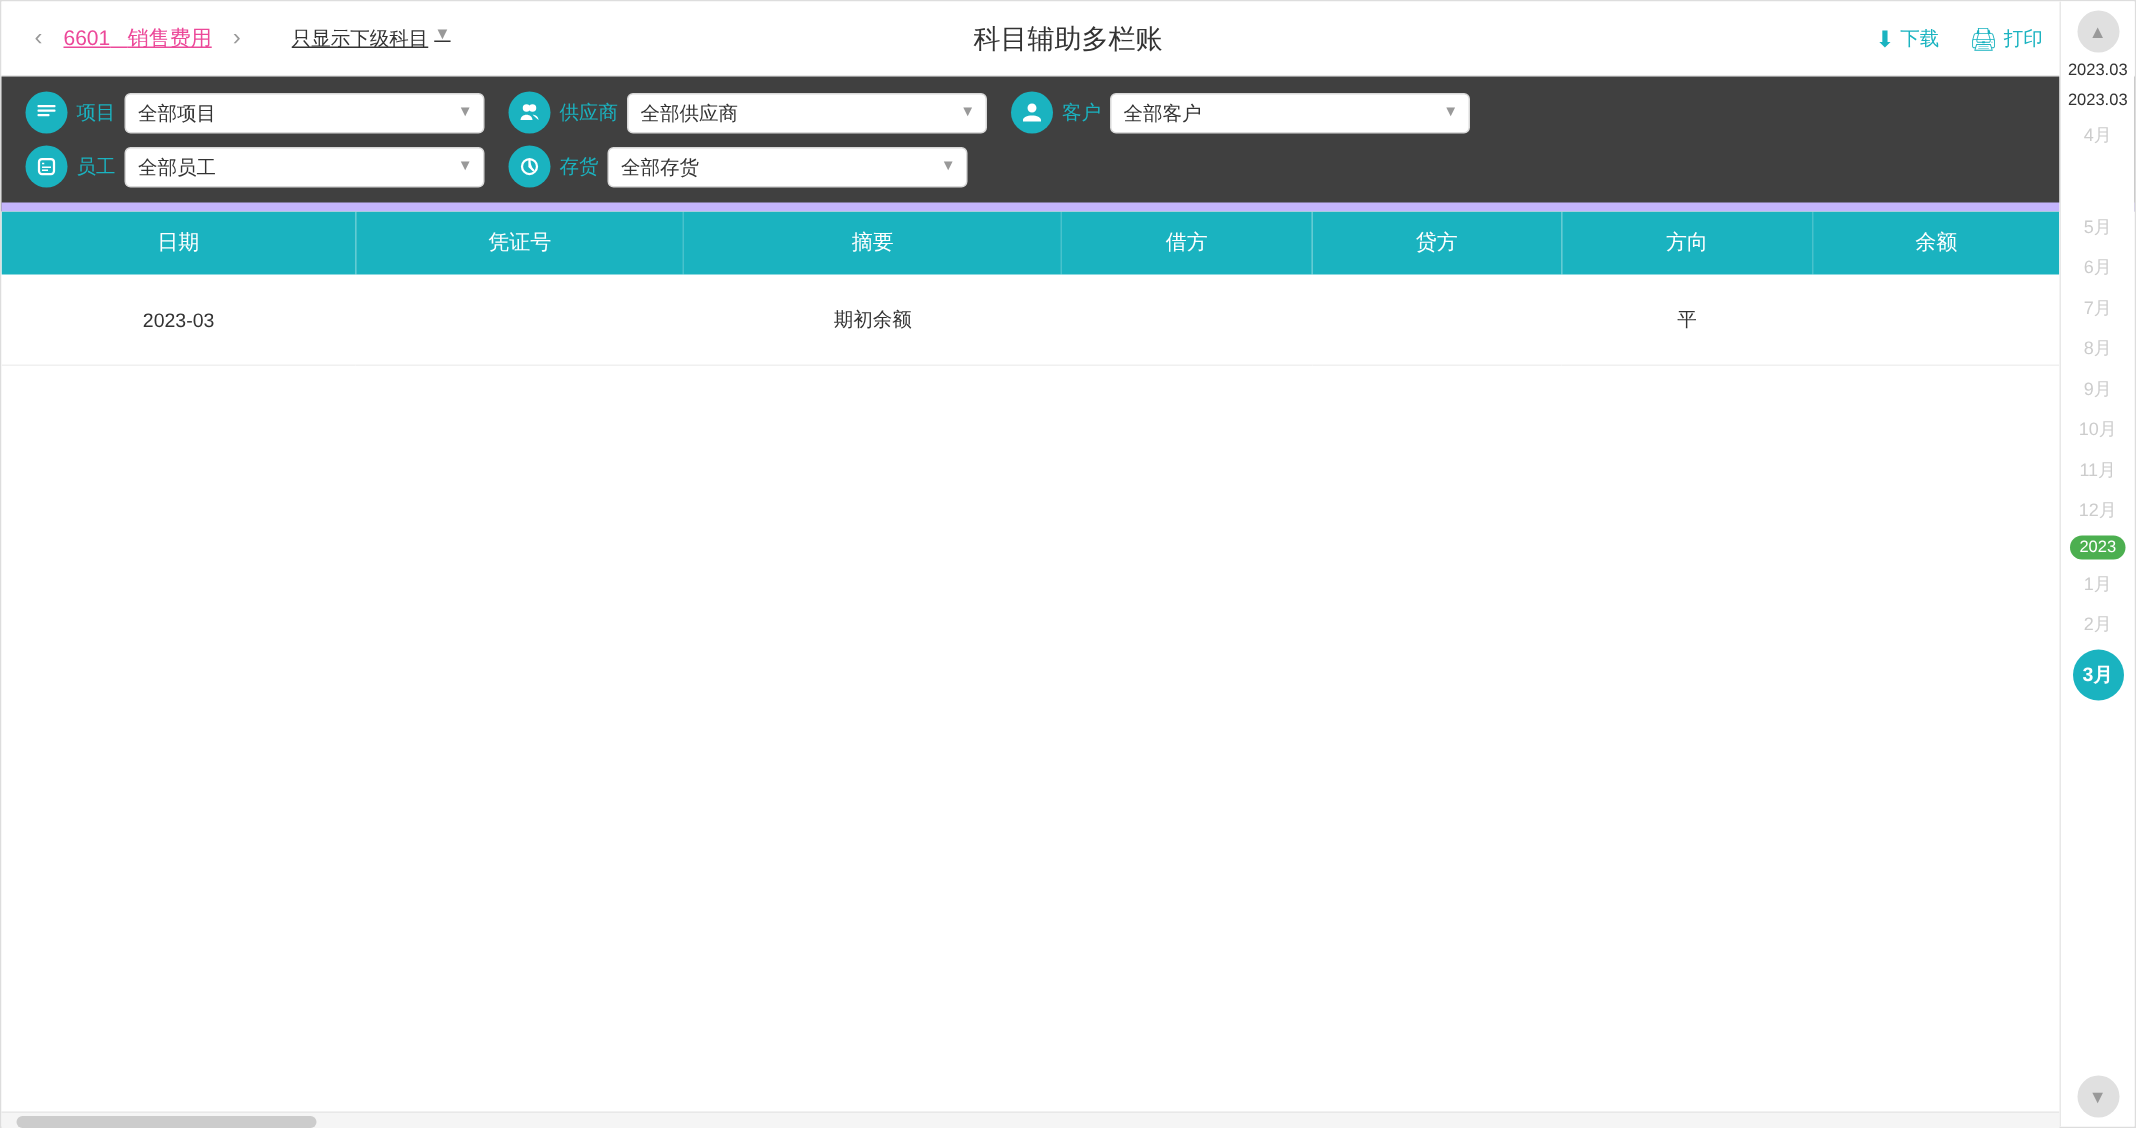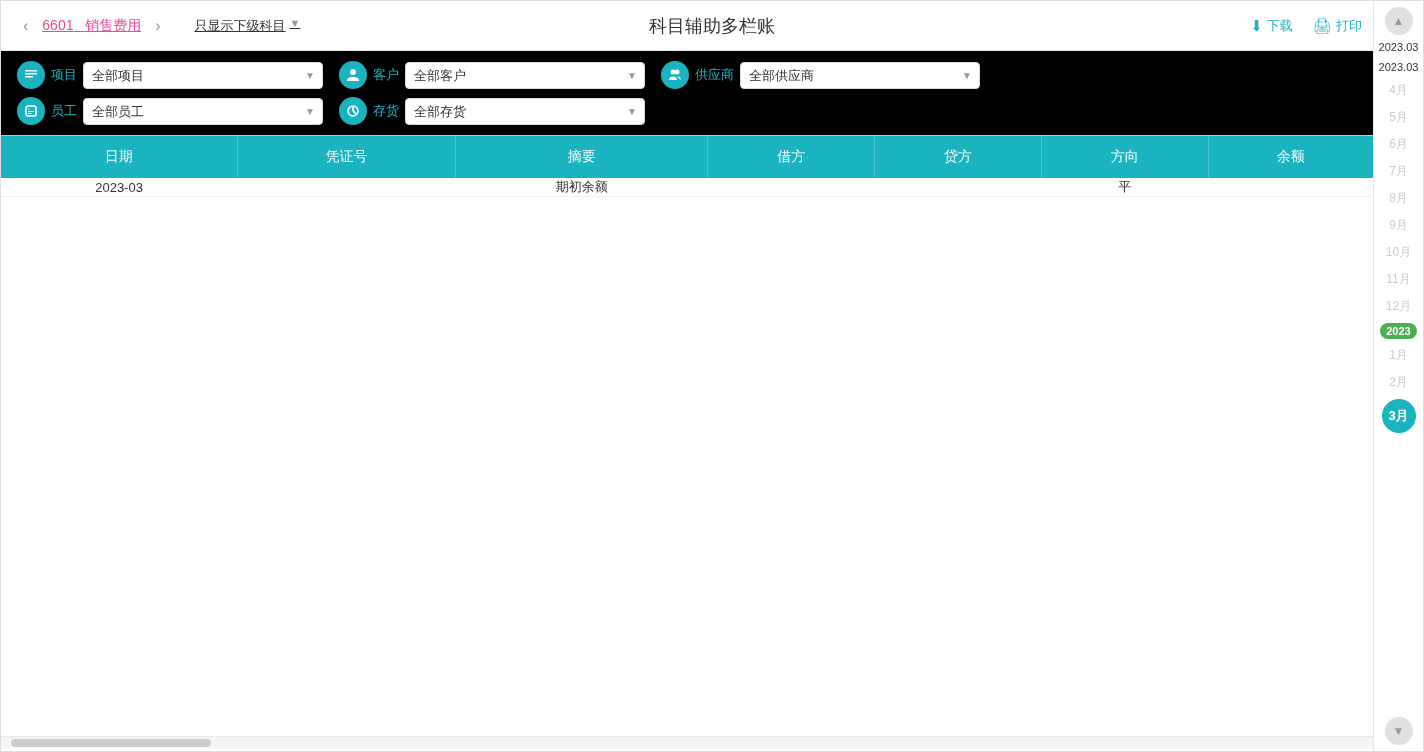--- a/index.html
+++ b/index.html
@@ -84,25 +84,25 @@
       background: none;
       border: none;
       font-size: 18px;
       cursor: pointer;
       color: #999;
       margin-left: 10px;
     }
     
     .filter-bar {
       padding: 10px 16px;
-      background: #000000;
+      background: #404040;
       display: flex;
       flex-direction: column;
       gap: 8px;
-      border-bottom: 1px solid #c4b5fd;
+      border-bottom: 6px solid #c4b5fd;
     }
     .filter-row {
       display: flex;
       align-items: center;
       gap: 16px;
     }
     .filter-item {
       display: flex;
       align-items: center;
       gap: 6px;
@@ -168,21 +168,21 @@
       padding: 12px 8px;
       text-align: center;
       font-weight: 500;
       font-size: 14px;
       border-right: 1px solid rgba(255,255,255,0.2);
     }
     thead tr th:last-child {
       border-right: none;
     }
     tbody tr td {
-      padding: 0 8px;
+      padding: 21px 8px;
       text-align: center;
       border-bottom: 1px solid #f0f0f0;
       font-size: 13px;
       color: #333;
     }
     
     .scrollbar-area {
       height: 12px;
       background: #f5f5f5;
       border-top: 1px solid #e8e8e8;
@@ -297,44 +297,44 @@
         <div class="select-wrapper">
           <select>
             <option>全部项目</option>
           </select>
         </div>
       </div>
 
       <div class="filter-item">
         <div class="filter-icon">
           <svg width="14" height="14" viewBox="0 0 14 14" fill="white">
-              <path d="M7 1C5.3 1 4 2.3 4 4s1.3 3 3 3 3-1.3 3-3-1.3-3-3-3zm0 8c-3.3 0-6 1.3-6 3v1h12v-1c0-1.7-2.7-3-6-3z"></path>
-            </svg>
-        </div>
-        <span class="filter-label">客户</span>
-        <div class="select-wrapper">
-          <select>
-            <option>全部客户</option>
-          </select>
-        </div>
-      </div>
-
-      <div class="filter-item">
-        <div class="filter-icon">
-          <svg width="14" height="14" viewBox="0 0 14 14" fill="white">
               <circle cx="5" cy="4" r="2.5"></circle>
               <circle cx="9" cy="4" r="2.5"></circle>
               <path d="M1 12c0-2 1.8-3.5 4-3.5s4 1.5 4 3.5"></path>
               <path d="M9 8.5c2.2 0 4 1.5 4 3.5"></path>
             </svg>
         </div>
         <span class="filter-label">供应商</span>
         <div class="select-wrapper">
           <select>
             <option>全部供应商</option>
+          </select>
+        </div>
+      </div>
+
+      <div class="filter-item">
+        <div class="filter-icon">
+          <svg width="14" height="14" viewBox="0 0 14 14" fill="white">
+              <path d="M7 1C5.3 1 4 2.3 4 4s1.3 3 3 3 3-1.3 3-3-1.3-3-3-3zm0 8c-3.3 0-6 1.3-6 3v1h12v-1c0-1.7-2.7-3-6-3z"></path>
+            </svg>
+        </div>
+        <span class="filter-label">客户</span>
+        <div class="select-wrapper">
+          <select>
+            <option>全部客户</option>
           </select>
         </div>
       </div>
     </div>
 
     <div class="filter-row">
 
 
       <div class="filter-item">
         <div class="filter-icon">
@@ -407,21 +407,21 @@
     <div style="font-size:11px; color:#333; padding:4px 2px; text-align:center; white-space:nowrap;">
       <span>2023.03</span>
     </div>
     <div style="font-size:11px; color:#333; padding:4px 2px; text-align:center; white-space:nowrap;">
       <span>2023.03</span>
     </div>
 
     <div style="font-size:12px; color:#ccc; padding:5px 0; text-align:center; width:100%;">
       <span>4月</span>
     </div>
-    <div style="font-size:12px; color:#ccc; padding:5px 0; text-align:center; width:100%;">
+    <div style="font-size:12px; color:#ccc; padding:5px 0; text-align:center; width:100%;margin-top:34px;">
       <span>5月</span>
     </div>
     <div style="font-size:12px; color:#ccc; padding:5px 0; text-align:center; width:100%;">
       <span>6月</span>
     </div>
     <div style="font-size:12px; color:#ccc; padding:5px 0; text-align:center; width:100%;">
       <span>7月</span>
     </div>
     <div style="font-size:12px; color:#ccc; padding:5px 0; text-align:center; width:100%;">
       <span>8月</span>
@@ -432,21 +432,21 @@
     <div style="font-size:12px; color:#ccc; padding:5px 0; text-align:center; width:100%;">
       <span>10月</span>
     </div>
     <div style="font-size:12px; color:#ccc; padding:5px 0; text-align:center; width:100%;">
       <span>11月</span>
     </div>
     <div style="font-size:12px; color:#ccc; padding:5px 0; text-align:center; width:100%;">
       <span>12月</span>
     </div>
 
-    <div style="background:#4caf50; color:#fff; border-radius:10px; padding:2px 6px; font-size:11px; font-weight:bold; margin:3px 0;">
+    <div style="background:#4caf50; color:#fff; border-radius:10px; padding:2px 6px; font-size:11px; font-weight:normal; margin:3px 0;">
       <span>2023</span>
     </div>
 
     <div style="font-size:12px; color:#ccc; padding:5px 0; text-align:center; width:100%;">
       <span>1月</span>
     </div>
     <div style="font-size:12px; color:#ccc; padding:5px 0; text-align:center; width:100%;">
       <span>2月</span>
     </div>
     <div style="background:#1ab3c0; color:#fff; border-radius:50%; width:34px; height:34px; display:flex; align-items:center; justify-content:center; font-size:13px; font-weight:bold; margin:3px auto; cursor:pointer;">

